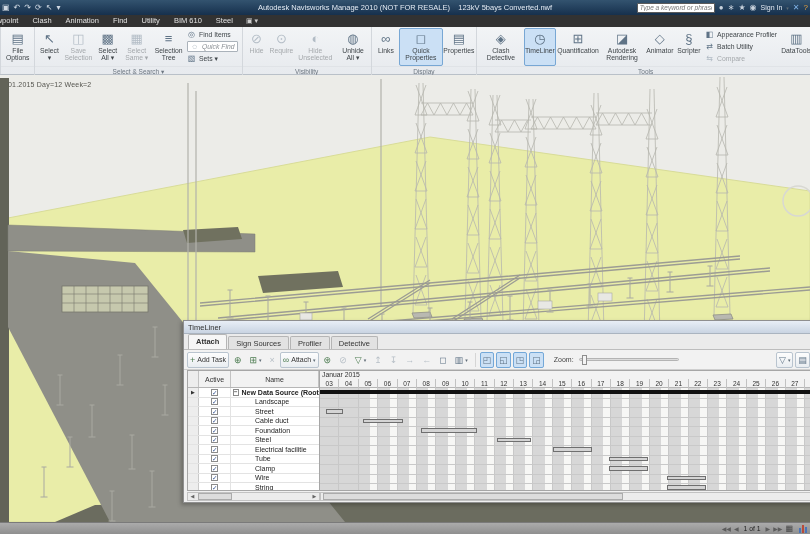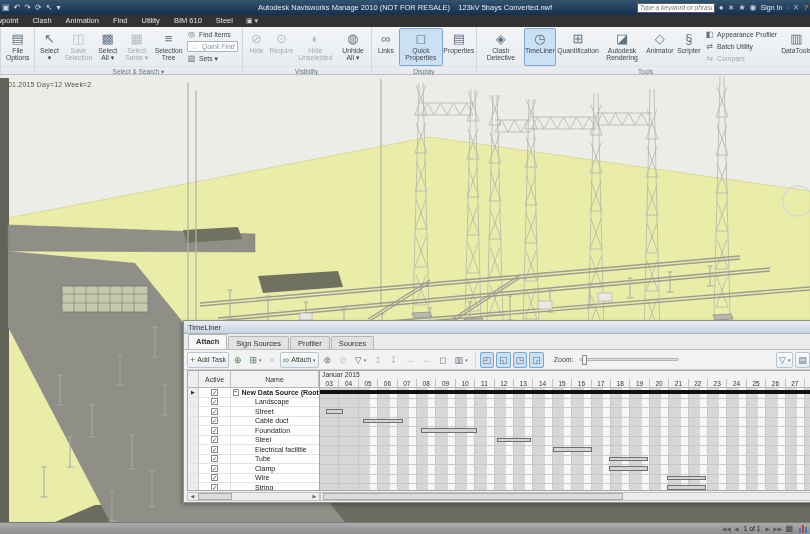--- a/index.html
+++ b/index.html
@@ -434,21 +434,21 @@
       <circle cx="798" cy="126" r="15" fill="none" stroke="#d8d8d2" stroke-width="1.5"></circle>
     </svg>
     <div class="vp-overlay">01.2015 Day=12 Week=2</div>
 
     <div class="tl">
       <div class="tl-title">TimeLiner</div>
       <div class="tl-tabs" id="tl-tabs">
           <div class="tl-tab active">Attach</div>
           <div class="tl-tab">Sign Sources</div>
           <div class="tl-tab">Profiler</div>
-          <div class="tl-tab">Sources</div>
+          <div class="tl-tab">Detective</div>
         </div>
       <div class="tl-toolbar" id="tl-toolbar">
           <div class="tbtn">
             <span class="tico">+</span>
             <span>Add Task</span>
           </div>
           <div class="tbtn flat">
             <span class="tico">⊕</span>
           </div>
           <div class="tbtn flat">

